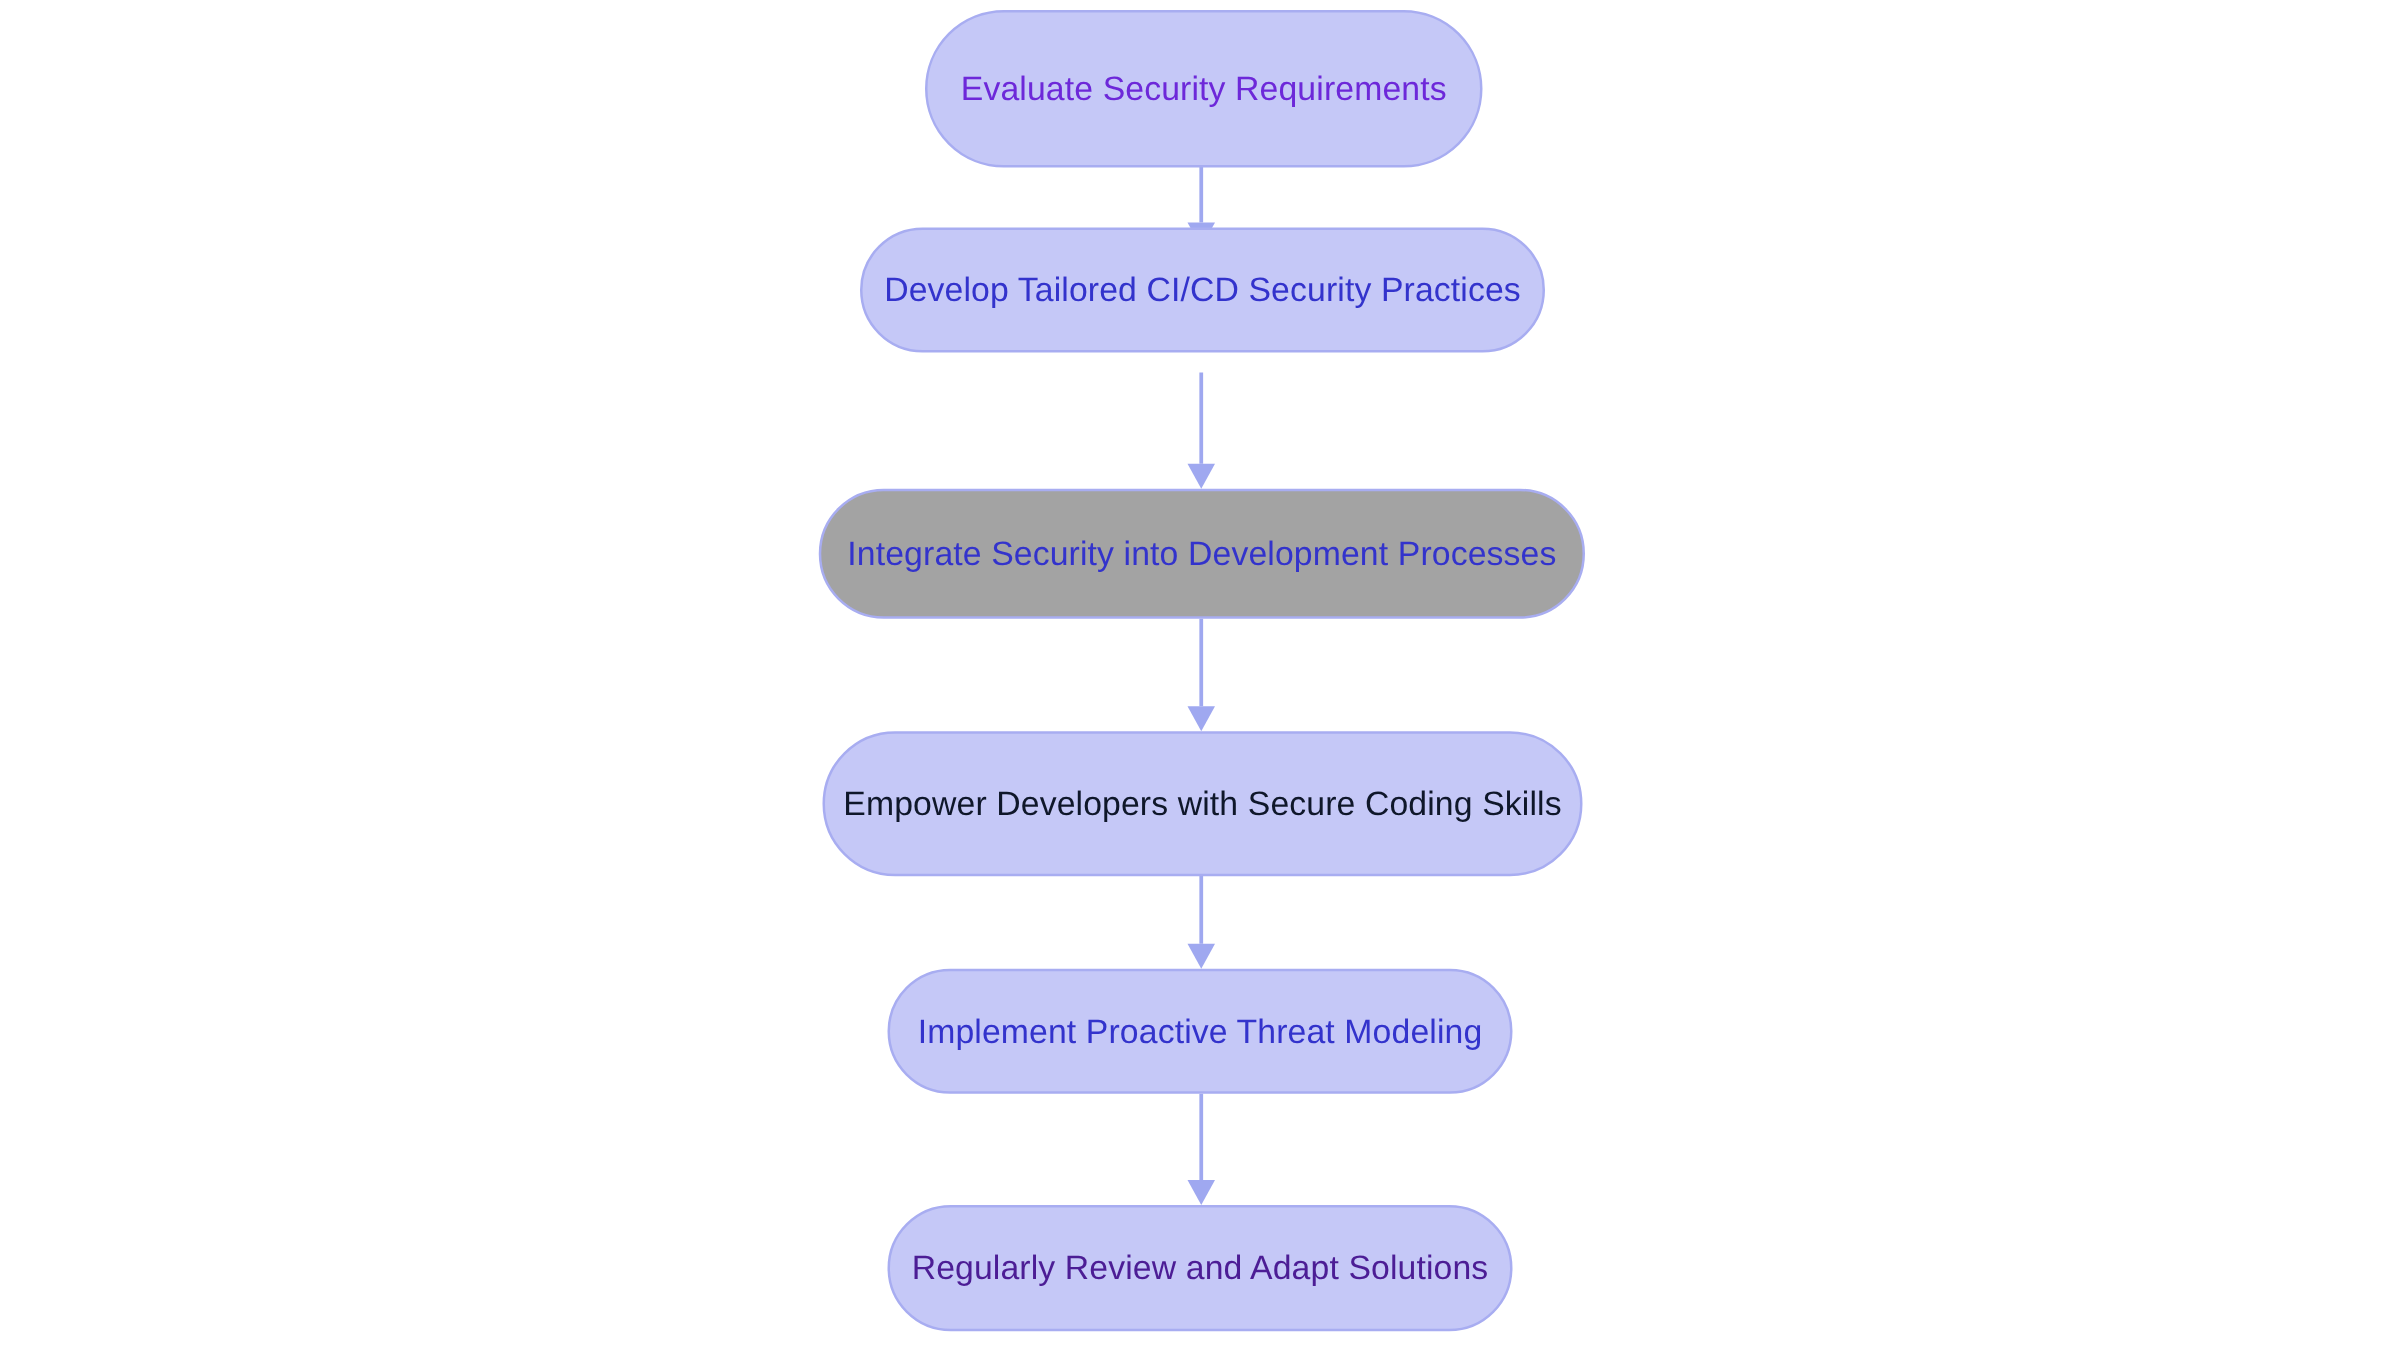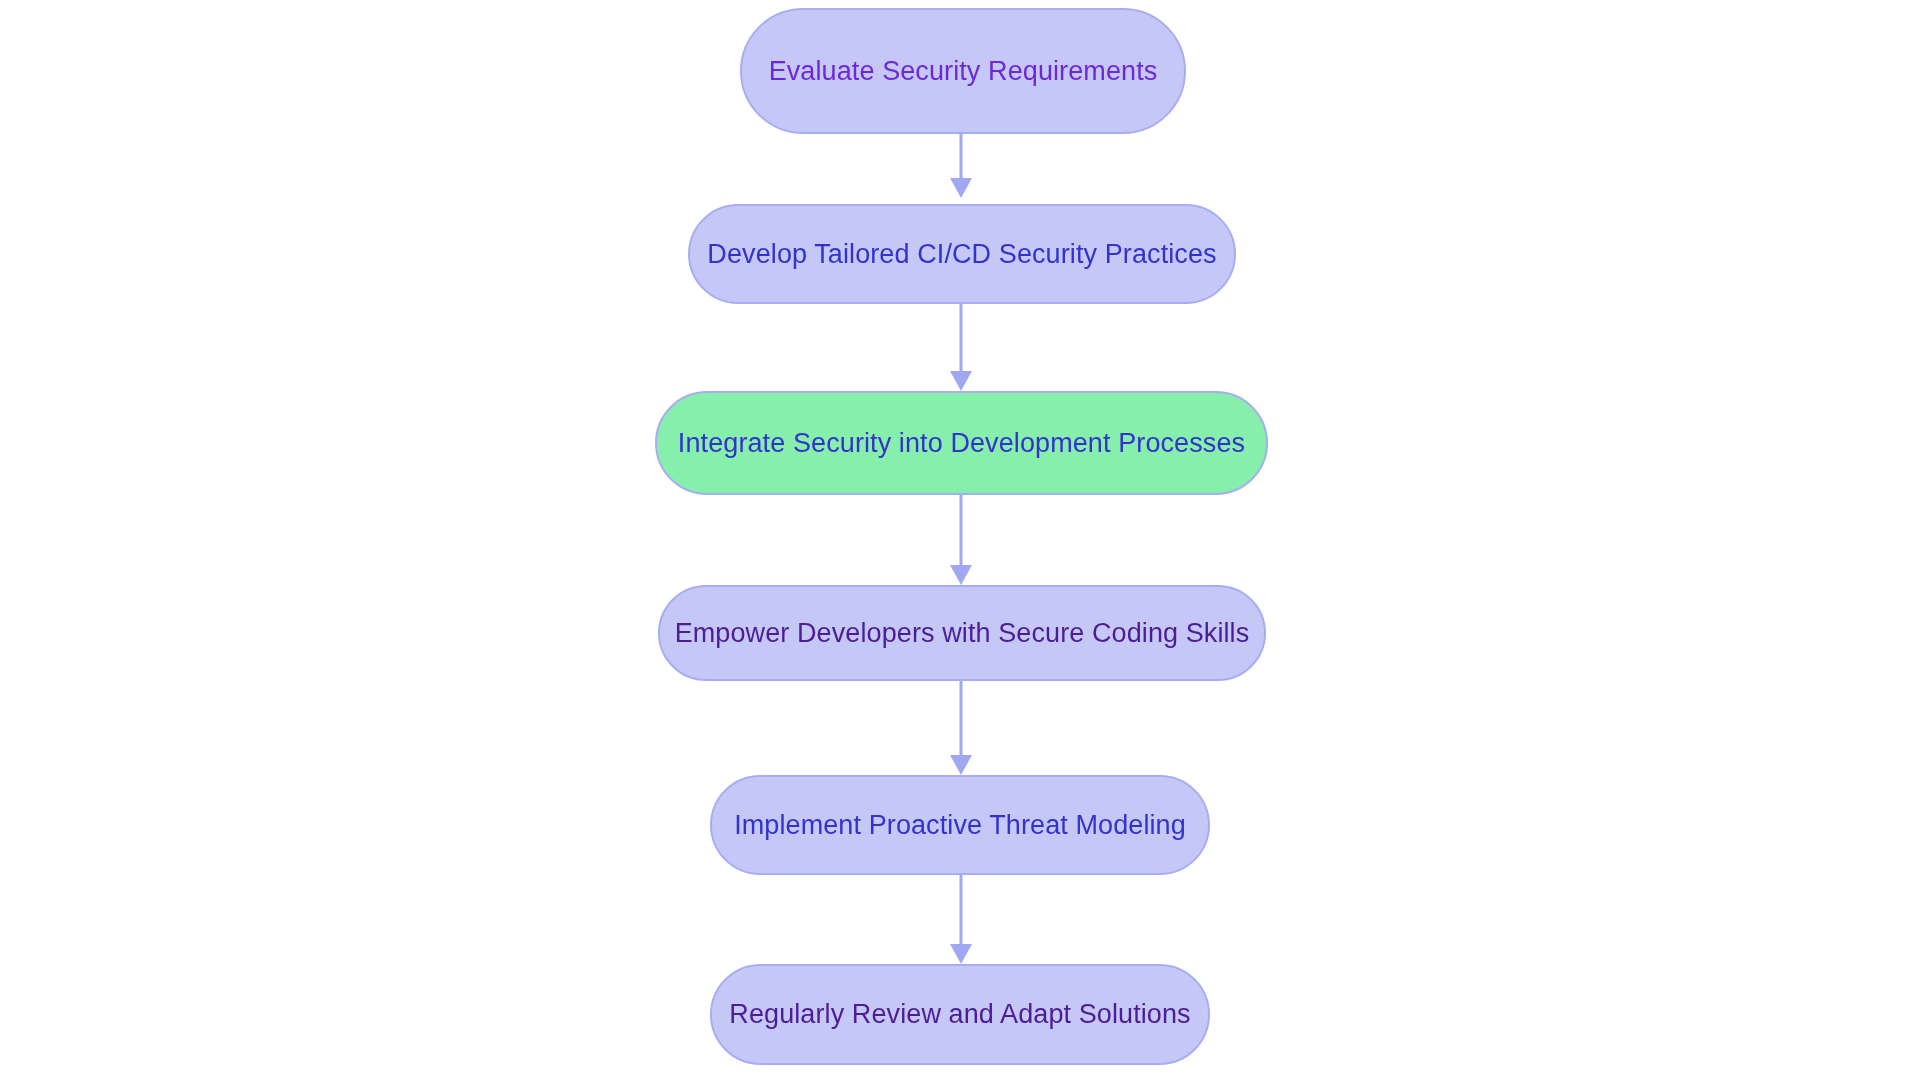--- a/index.html
+++ b/index.html
@@ -88,27 +88,27 @@
     <div class="connector" id="conn-4" style="left: 950px; top: 875px; width: 22px; height: 89px;">
         <svg width="22" height="89" viewBox="0 0 22 89">
           <rect x="9.5" y="0" width="3" height="69" fill="#9fa8f0"></rect>
           <polygon points="0,69 22,69 11,89" fill="#9fa8f0"></polygon>
         </svg>
       </div>
 
     <div class="node" id="node-0" style="left: 740px; top: 8px; width: 446px; height: 126px; background: rgb(197, 200, 247); border-color: rgb(168, 173, 241); color: #6d28d9;">
       <span class="node-label">Evaluate Security Requirements</span>
     </div>
-    <div class="node" id="node-1" style="left: 688px; top: 204px; width: 548px; height: 100px; background: rgb(197, 200, 247); border-color: rgb(168, 173, 241); color: rgb(51, 51, 204);">
+    <div class="node" id="node-1" style="left: 688px; top: 182px; width: 548px; height: 100px; background: rgb(197, 200, 247); border-color: rgb(168, 173, 241); color: rgb(51, 51, 204);">
       <span class="node-label">Develop Tailored CI/CD Security Practices</span>
     </div>
-    <div class="node" id="node-2" style="left: 655px; top: 391px; width: 613px; height: 104px; background: #86efac; border-color: rgb(168, 173, 241); color: rgb(51, 51, 204);">
+    <div class="node" id="node-2" style="left: 655px; top: 391px; width: 613px; height: 104px; background: #a3a3a3; border-color: rgb(168, 173, 241); color: rgb(51, 51, 204);">
       <span class="node-label">Integrate Security into Development Processes</span>
     </div>
-    <div class="node" id="node-3" style="left: 658px; top: 585px; width: 608px; height: 96px; background: rgb(197, 200, 247); border-color: rgb(168, 173, 241); color: #4c1d95;">
+    <div class="node" id="node-3" style="left: 658px; top: 585px; width: 608px; height: 116px; background: rgb(197, 200, 247); border-color: rgb(168, 173, 241); color: #0f172a;">
       <span class="node-label">Empower Developers with Secure Coding Skills</span>
     </div>
     <div class="node" id="node-4" style="left: 710px; top: 775px; width: 500px; height: 100px; background: rgb(197, 200, 247); border-color: rgb(168, 173, 241); color: rgb(51, 51, 204); text-align: right;">
       <span class="node-label">Implement Proactive Threat Modeling</span>
     </div>
     <div class="node" id="node-5" style="left: 710px; top: 964px; width: 500px; height: 101px; background: rgb(197, 200, 247); border-color: rgb(168, 173, 241); color: #4c1d95;">
       <span class="node-label">Regularly Review and Adapt Solutions</span>
     </div>
 
   </div>

